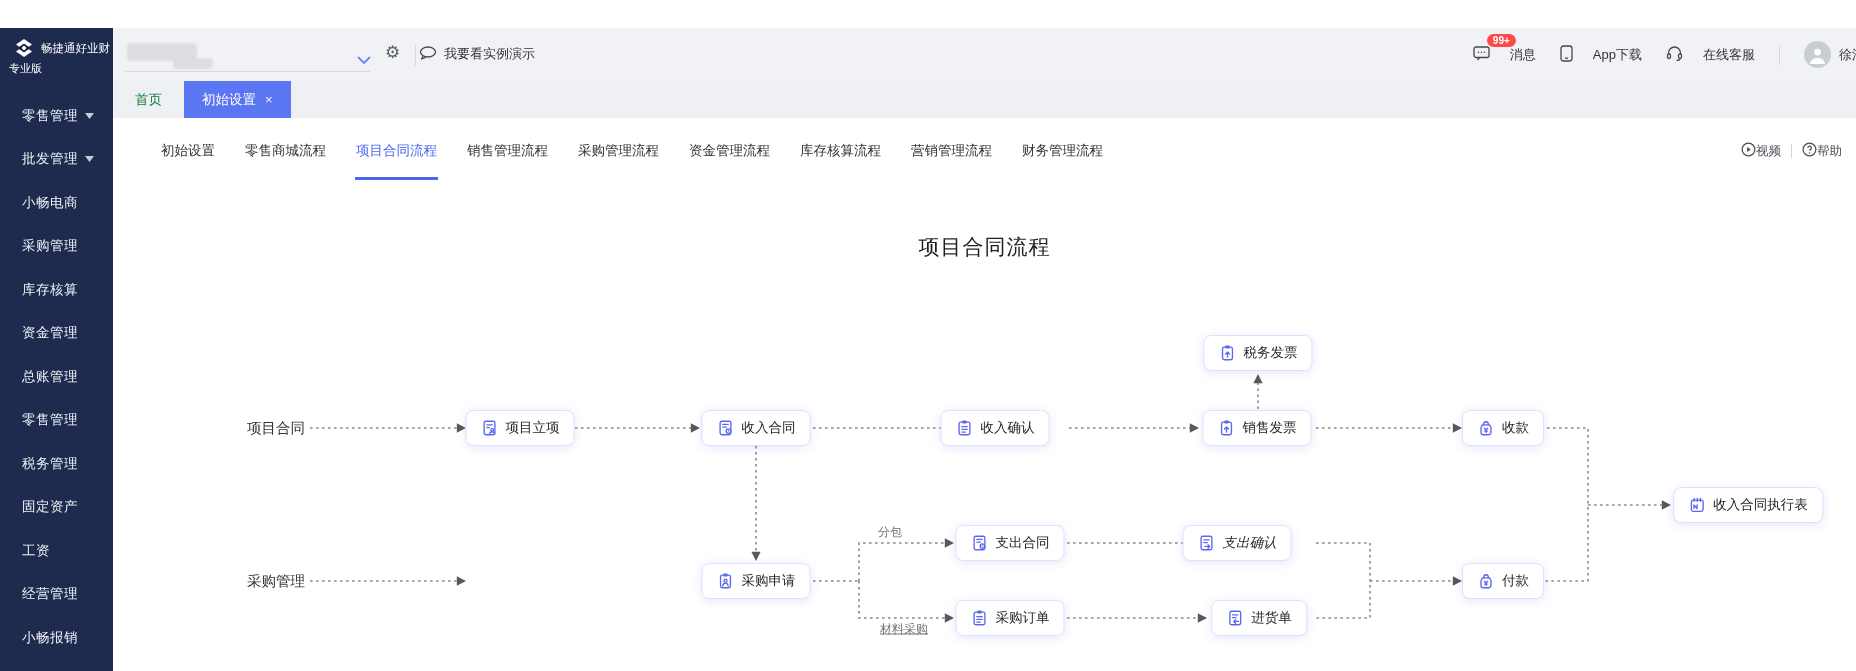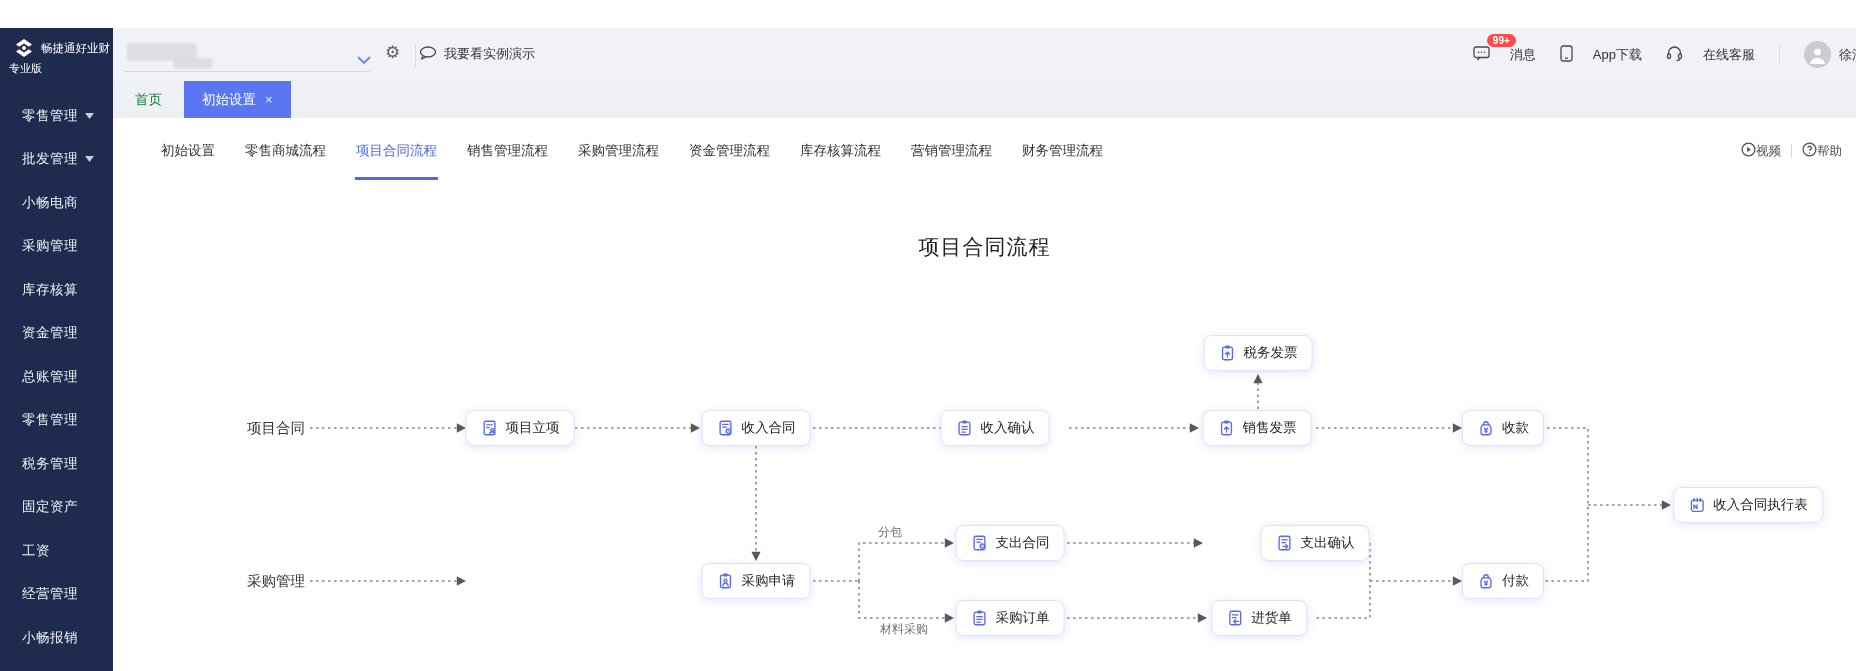--- a/index.html
+++ b/index.html
@@ -336,21 +336,21 @@
       </div>
       <div class="flow-node" style="left: 897px; top: 360px;">
         <svg viewBox="0 0 20 20" class="node-ic" fill="none" stroke="#5b67f0" stroke-width="1.5" stroke-linecap="round" stroke-linejoin="round">
           <rect x="4" y="2.5" width="12" height="15" rx="2"></rect>
           <path d="M7 6h6M7 9h4"></path>
           <circle cx="13.2" cy="13.4" r="2.5"></circle>
           <circle cx="13.2" cy="13.4" r="0.8" fill="#5b67f0" stroke="none"></circle>
         </svg>
         <span>支出合同</span>
       </div>
-      <div class="flow-node" style="left: 1202px; top: 360px;">
+      <div class="flow-node" style="left: 1124px; top: 360px; font-style: italic;">
         <svg viewBox="0 0 20 20" class="node-ic" fill="none" stroke="#5b67f0" stroke-width="1.5" stroke-linecap="round" stroke-linejoin="round">
           <rect x="4" y="2.5" width="12" height="15" rx="2"></rect>
           <path d="M7 6.5h6M7 9.5h4"></path>
           <path d="M8.3 13.8h5.2M11.6 11.8l2 2-2 2"></path>
         </svg>
         <span>支出确认</span>
       </div>
       <div class="flow-node" style="left: 643px; top: 398px;">
         <svg viewBox="0 0 20 20" class="node-ic" fill="none" stroke="#5b67f0" stroke-width="1.5" stroke-linecap="round" stroke-linejoin="round">
           <rect x="4.5" y="3.5" width="11" height="14" rx="2"></rect>
@@ -378,16 +378,16 @@
       </div>
       <div class="flow-node" style="left: 1146px; top: 435px;">
         <svg viewBox="0 0 20 20" class="node-ic" fill="none" stroke="#5b67f0" stroke-width="1.5" stroke-linecap="round" stroke-linejoin="round">
           <rect x="4" y="2.5" width="12" height="15" rx="2"></rect>
           <path d="M7 6.5h6M7 9.5h4"></path>
           <path d="M13.7 13.8H8.5M10.4 11.8l-2 2 2 2"></path>
         </svg>
         <span>进货单</span>
       </div>
       <div class="edge-label" style="left: 777px; top: 349px;">分包</div>
-      <div class="edge-label" style="left: 791px; top: 446px;">材料采购</div>
+      <div class="edge-label" style="left: 791px; top: 446px; text-decoration: underline;">材料采购</div>
     </div>
 
 </div>
 
 </body></html>

